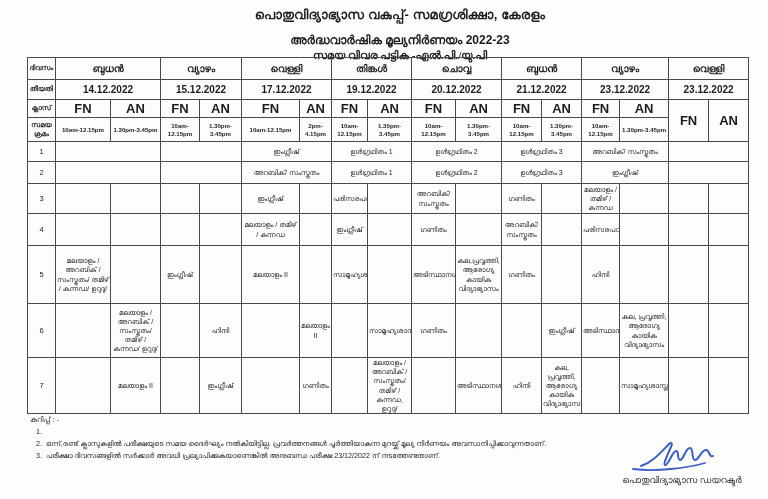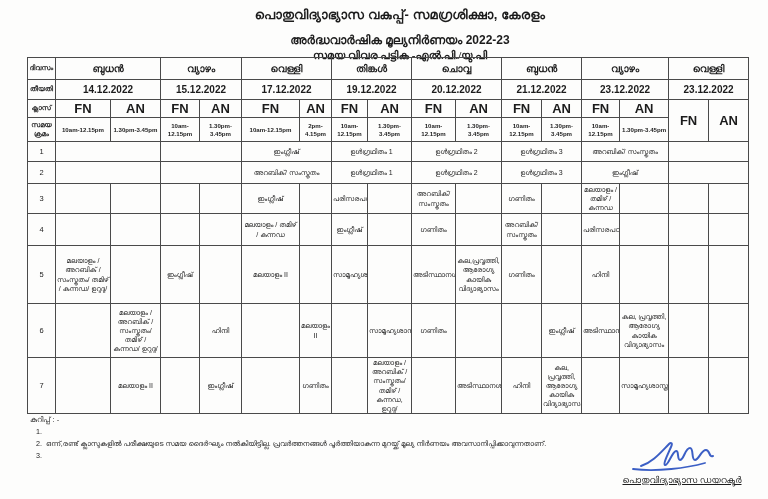--- a/index.html
+++ b/index.html
@@ -15,21 +15,21 @@
   .fnan{font-weight:bold;font-size:13px;}
   .time{font-weight:bold;font-size:6.1px;line-height:1.3;}
   .lbl{font-weight:bold;font-size:7px;line-height:1.2;}
   .num{font-size:7.5px;}
   .c{font-size:7px;line-height:1.3;}
   .notes{position:absolute;left:30px;top:415px;width:720px;font-size:7.2px;line-height:1.35;}
   .note-head{font-weight:normal;font-size:7.5px;margin-bottom:1px;}
   .note-item{display:flex;margin-top:2px;}
   .note-item .n{width:12px;flex:none;text-align:right;margin-right:4px;}
   .note-item.cont .n{width:24px;}
-  .sig{position:absolute;left:612px;top:438px;width:140px;text-align:center;text-decoration:underline;}
+  .sig{position:absolute;left:612px;top:438px;width:140px;text-align:center;}
   .sig svg{display:block;margin:0 auto;}
   .sig-label{font-size:9px;margin-top:1px;color:#222;}
 </style>
 </head>
 <body>
 
 <div class="title-block">
   <div class="t1">പൊതുവിദ്യാഭ്യാസ വകുപ്പ്- സമഗ്രശിക്ഷാ, കേരളം</div>
   <div class="t2">അർദ്ധവാർഷിക മൂല്യനിർണയം 2022-23</div>
   <div class="t3">സമയ വിവര പട്ടിക -എൽ.പി./യു.പി</div>
@@ -239,20 +239,21 @@
   <div class="note-head">കുറിപ്പ് : -</div>
   <div class="note-item">
     <span class="n">1.</span>
   </div>
   <div class="note-item">
     <span class="n">2.</span>
     <span>ഒന്ന്,രണ്ട് ക്ലാസുകളിൽ പരീക്ഷയുടെ സമയ ദൈർഘ്യം നൽകിയിട്ടില്ല. പ്രവർത്തനങ്ങൾ പൂർത്തിയാകുന്ന മുറയ്ക്ക് മൂല്യ നിർണയം അവസാനിപ്പിക്കാവുന്നതാണ്.</span>
   </div>
   <div class="note-item">
     <span class="n">3.</span>
+    <span>പരീക്ഷാ ദിവസങ്ങളിൽ സർക്കാർ അവധി പ്രഖ്യാപിക്കുകയാണെങ്കിൽ അനുബന്ധ പരീക്ഷ 23/12/2022 ന് നടത്തേണ്ടതാണ്.</span>
   </div>
 </div>
 
 <div class="sig">
   <svg width="110" height="36" viewBox="0 0 110 36">
     <path d="M14,28 C26,24 34,14 42,6 C44,4 46,5 44,9 C40,18 36,26 38,27 C41,28 45,14 49,13 C52,12 50,22 53,22 C57,22 58,10 63,10 C67,10 64,22 68,22 C72,22 74,12 79,12 C83,12 82,20 86,18" fill="none" stroke="#3c5fc5" stroke-width="2" stroke-linecap="round"></path>
     <path d="M6,31 C30,34 60,30 78,25" fill="none" stroke="#3c5fc5" stroke-width="1.8" stroke-linecap="round"></path>
   </svg>
   <div class="sig-label">പൊതുവിദ്യാഭ്യാസ ഡയറക്ടർ</div>
 </div>

